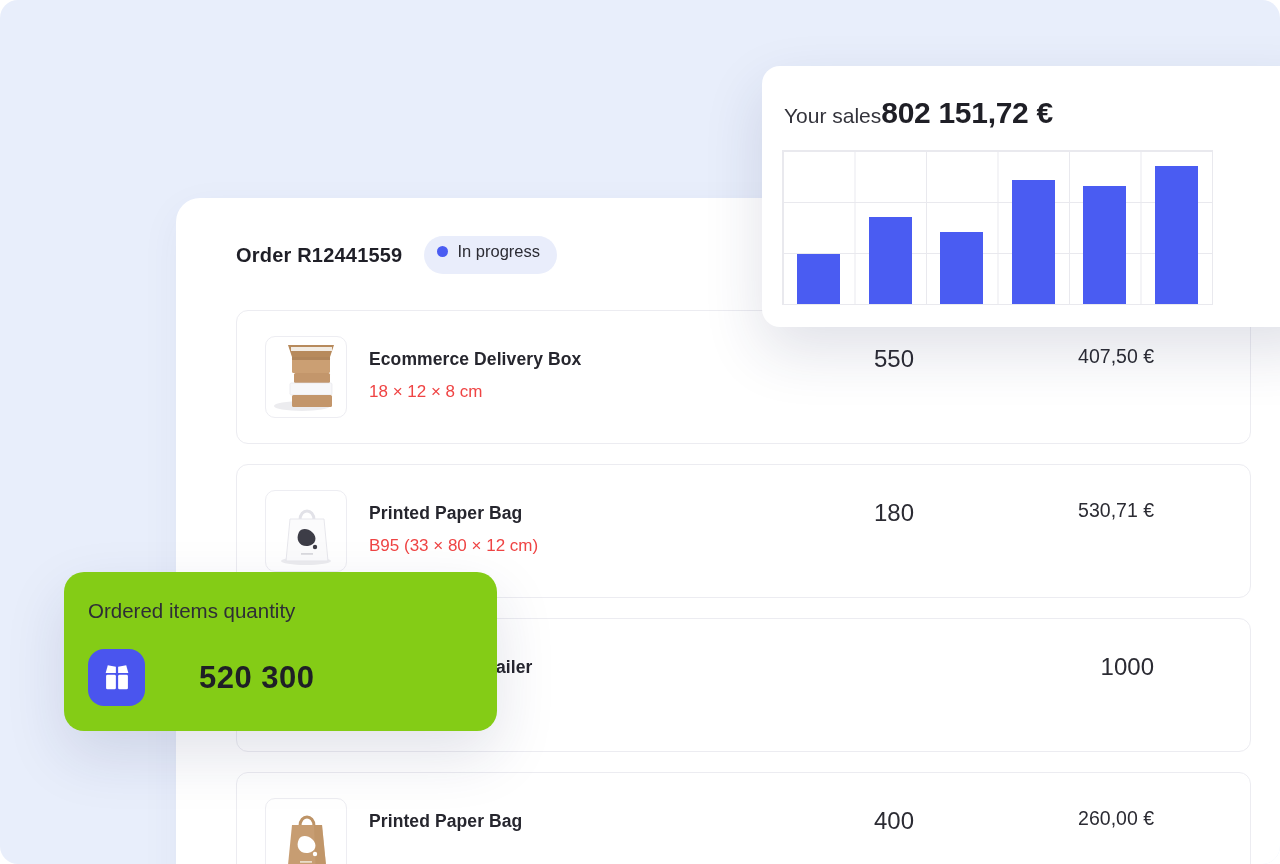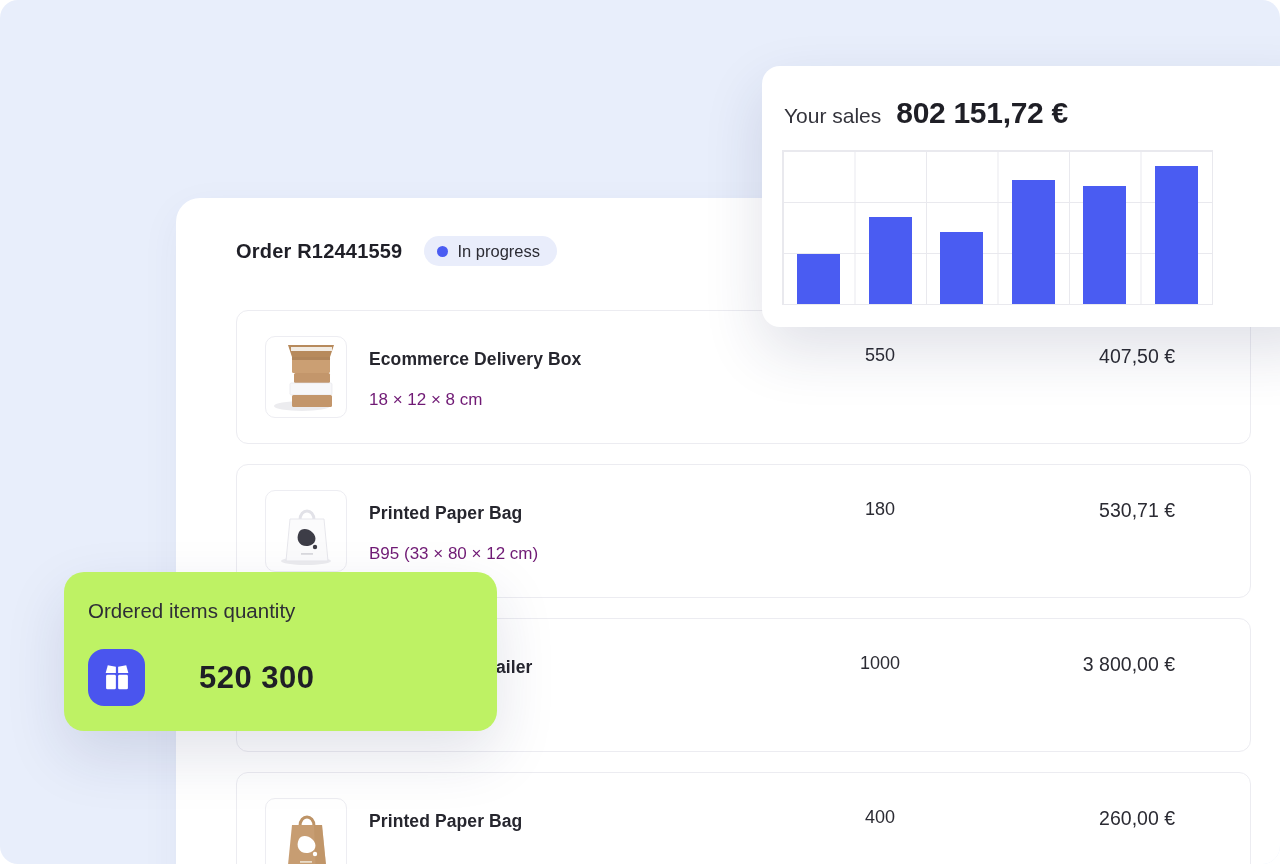--- a/index.html
+++ b/index.html
@@ -3,47 +3,47 @@
 <meta charset="utf-8">
 <style>
   html,body{margin:0;padding:0;background:#ffffff;}
   body{font-family:"Liberation Sans","DejaVu Sans",sans-serif;-webkit-font-smoothing:antialiased;}
   .canvas{position:relative;width:1280px;height:864px;background:#e8eefb;border-radius:18px;overflow:hidden;}
 
   
   .main-card{position:absolute;left:176px;top:198px;width:1200px;height:760px;background:#ffffff;border-radius:24px;box-shadow:0 12px 40px rgba(50,60,120,0.05);}
   .order-header{position:absolute;left:60px;top:38px;display:flex;align-items:center;gap:22px;}
   .order-title{font-size:20px;font-weight:bold;color:#1f1f27;letter-spacing:.2px;}
-  .status-badge{display:flex;align-items:center;gap:9px;background:#e9edfb;border-radius:999px;padding:6px 17px 5px 13px;}
+  .status-badge{display:flex;align-items:center;gap:9px;background:#e9edfb;border-radius:999px;padding:6px 17px 13px 13px;}
   .status-dot{width:11px;height:11px;border-radius:50%;background:#4a5cf2;flex:none;}
   .status-text{font-size:16.5px;color:#2c2c34;}
 
   .rows{position:absolute;left:60px;top:112px;width:1015px;}
-  .item-row{box-sizing:border-box;height:134px;margin-bottom:20px;border:1px solid #ececf1;border-radius:12px;background:#fff;display:flex;align-items:flex-start;padding:25px 75px 25px 28px;}
+  .item-row{box-sizing:border-box;height:134px;margin-bottom:20px;border:1px solid #ececf1;border-radius:12px;background:#fff;display:flex;align-items:flex-start;padding:25px 96px 25px 28px;}
   .thumb{box-sizing:border-box;width:82px;height:82px;border:1px solid #ededf2;border-radius:10px;background:#fff;flex:none;overflow:hidden;}
   .thumb svg{display:block;}
   .thumb.ghost{visibility:hidden;}
   .item-info{flex:1;margin-left:22px;margin-top:13px;min-width:0;}
   .item-name{font-size:17.5px;font-weight:bold;color:#26262e;letter-spacing:.1px;}
   .name-offset{display:inline-block;margin-left:127px;}
-  .item-variant{font-size:17px;color:#701a75;margin-top:20px;}
-  .item-qty{width:110px;text-align:center;font-size:18px;color:#2b2b33;margin-top:9px;flex:none;}
+  .item-variant{font-size:17px;color:#ef4444;margin-top:12px;}
+  .item-qty{width:110px;text-align:right;font-size:24px;color:#2b2b33;margin-top:9px;flex:none;}
   .item-price{width:196px;text-align:right;font-size:19.5px;color:#2b2b33;margin-top:9px;flex:none;margin-left:44px;}
 
   
   .sales-card{position:absolute;left:762px;top:66px;width:565px;height:261px;background:#ffffff;border-radius:18px;box-shadow:0 24px 60px rgba(32,42,94,0.14);}
   .sales-header{position:absolute;left:22px;top:30px;display:flex;align-items:baseline;white-space:nowrap;}
   .sales-label{font-size:21px;color:#33333b;}
-  .sales-amount{font-size:30px;font-weight:bold;color:#1f1f26;margin-left:15px;letter-spacing:-.3px;}
+  .sales-amount{font-size:30px;font-weight:bold;color:#1f1f26;letter-spacing:-.3px;}
   .chart{position:absolute;left:20px;top:84px;width:429px;height:153px;border:1px solid #e9e9ee;background-image:linear-gradient(to right,#e9e9ee 1px,transparent 1px),linear-gradient(to bottom,#e9e9ee 1px,transparent 1px);background-size:71.5px 100%,100% 51px;display:flex;align-items:flex-end;}
   .bar-slot{flex:1;height:100%;display:flex;align-items:flex-end;justify-content:center;}
   .bar{width:43px;background:#4a5cf2;}
 
   
-  .qty-card{position:absolute;left:64px;top:572px;width:433px;height:159px;background:#bef264;border-radius:20px;box-shadow:0 24px 60px rgba(32,42,94,0.13);}
+  .qty-card{position:absolute;left:64px;top:572px;width:433px;height:159px;background:#84cc16;border-radius:20px;box-shadow:0 24px 60px rgba(32,42,94,0.13);}
   .qty-label{position:absolute;left:24px;top:27px;font-size:20.5px;color:#2e2e36;}
   .qty-row{position:absolute;left:24px;top:77px;display:flex;align-items:center;gap:28px;}
   .qty-icon{width:57px;height:57px;border-radius:16px;background:#4a55ee;display:flex;align-items:center;justify-content:center;flex:none;}
   .qty-value{font-size:31px;font-weight:bold;color:#1f1f26;margin-left:26px;letter-spacing:.5px;}
 </style>
 </head>
 <body>
 
 <div class="canvas">
 
@@ -97,21 +97,20 @@
         <div class="item-qty">180</div>
         <div class="item-price">530,71 €</div>
       </div>
 
       <div class="item-row">
         <div class="thumb ghost"></div>
         <div class="item-info">
           <div class="item-name"><span class="name-offset">ailer</span></div>
         </div>
         <div class="item-qty">1000</div>
-        <div class="item-price">3 800,00 €</div>
       </div>
 
       <div class="item-row">
         <div class="thumb">
           <svg width="80" height="80" viewBox="0 0 80 80">
             <path d="M34 27 C34 15 48 15 48 27" fill="none" stroke="#bd9366" stroke-width="3"></path>
             <path d="M26 26 L56 26 L61 76 L21 76 Z" fill="#c79d72"></path>
             <path d="M56 26 L61 76 L50 76 L48 26 Z" fill="#bc9063" opacity="0.55"></path>
             <path d="M33 40 c-4 8 1 15 9 14 c8 -1 10 -9 4 -14 c-4 -4 -11 -4 -13 0 Z" fill="#ffffff"></path>
             <circle cx="49" cy="55" r="2.2" fill="#ffffff"></circle>

